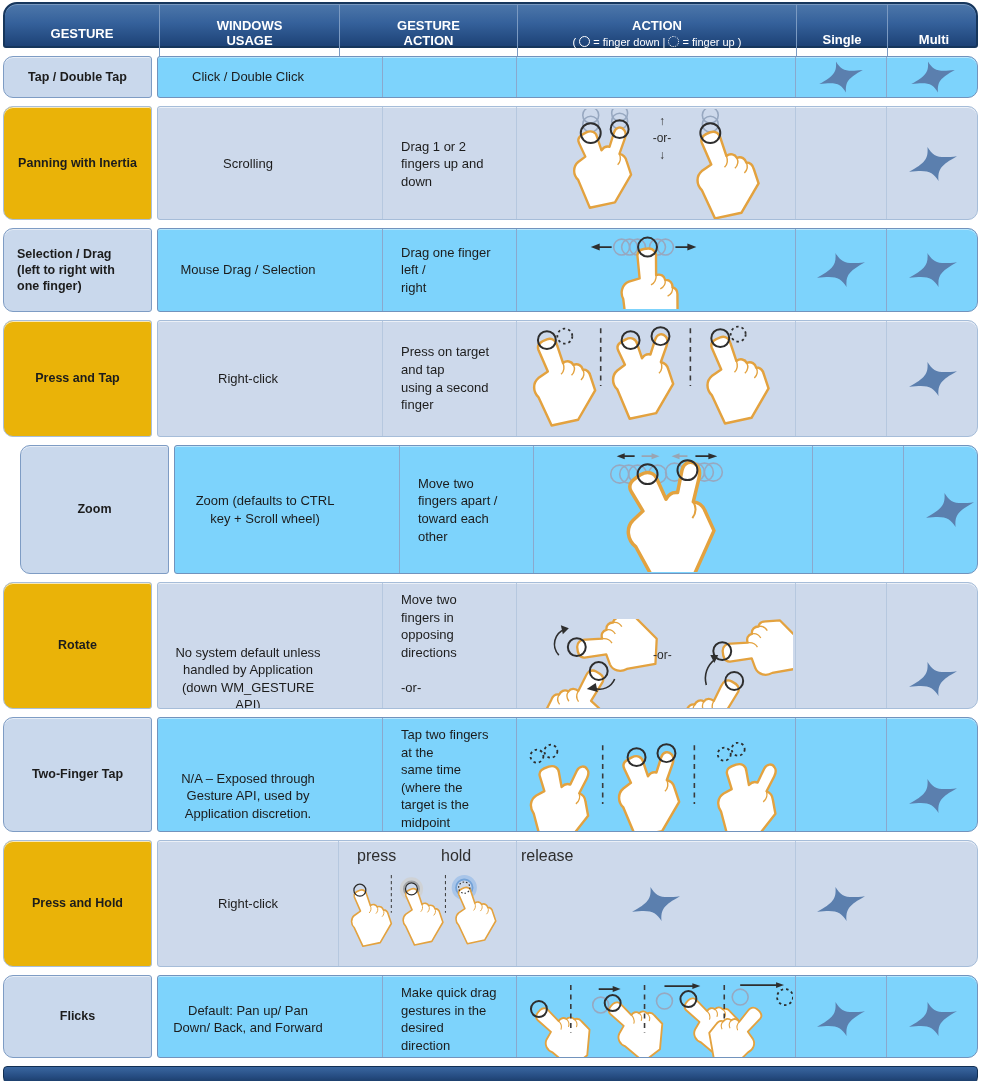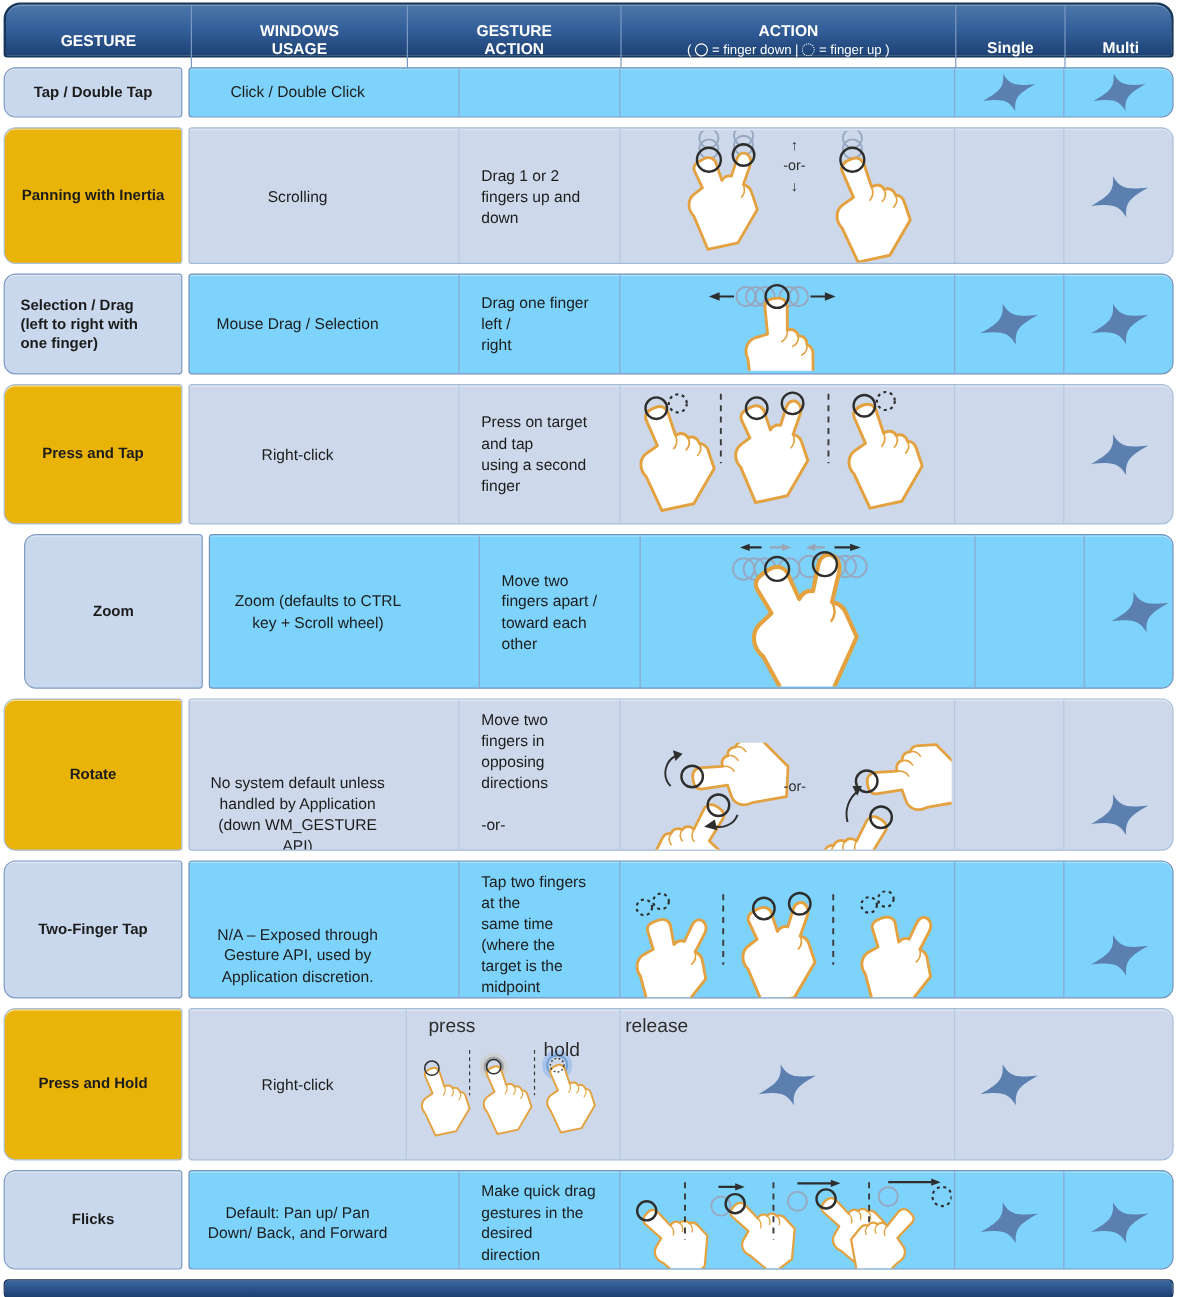--- a/index.html
+++ b/index.html
@@ -429,21 +429,21 @@
           <circle cx="112" cy="36" r="16" fill="none" stroke="#cfcfcf" stroke-width="5" opacity="0.8"></circle>
           <circle cx="112" cy="36" r="12" fill="none" stroke="#9d9d9d" stroke-width="3" opacity="0.9"></circle>
           <use href="#hand1" transform="translate(112,39) scale(0.98) translate(-27,-6)"></use>
           <circle class="tc" cx="112" cy="36" r="9.5"></circle>
           <circle cx="196" cy="34" r="17" fill="none" stroke="#8ab4e8" stroke-width="6" opacity="0.55"></circle>
           <circle cx="196" cy="34" r="13" fill="none" stroke="#5590d2" stroke-width="3" opacity="0.75"></circle>
           <use href="#hand1" transform="translate(196,37) scale(0.98) translate(-27,-6)"></use>
           <circle class="dc" cx="196" cy="34" r="9"></circle>
         </svg>
         <div class="ov small" style="left:18px; top:4px;">press</div>
-        <div class="ov small" style="left:114px; top:4px;margin-top:20px;">hold</div>
+        <div class="ov small" style="left:102px; top:4px;">hold</div>
         <div class="ov small" style="left:182px; top:4px;">release</div>
       </div>
       <div class="cell">
         <svg class="star" viewBox="0 0 60 44" width="54" height="40">
             <use href="#star4" fill="currentColor" transform="rotate(-18 30 22)"></use>
           </svg>
       </div>
       <div class="cell">
         <svg class="star" viewBox="0 0 60 44" width="54" height="40">
             <use href="#star4" fill="currentColor" transform="rotate(-18 30 22)"></use>

